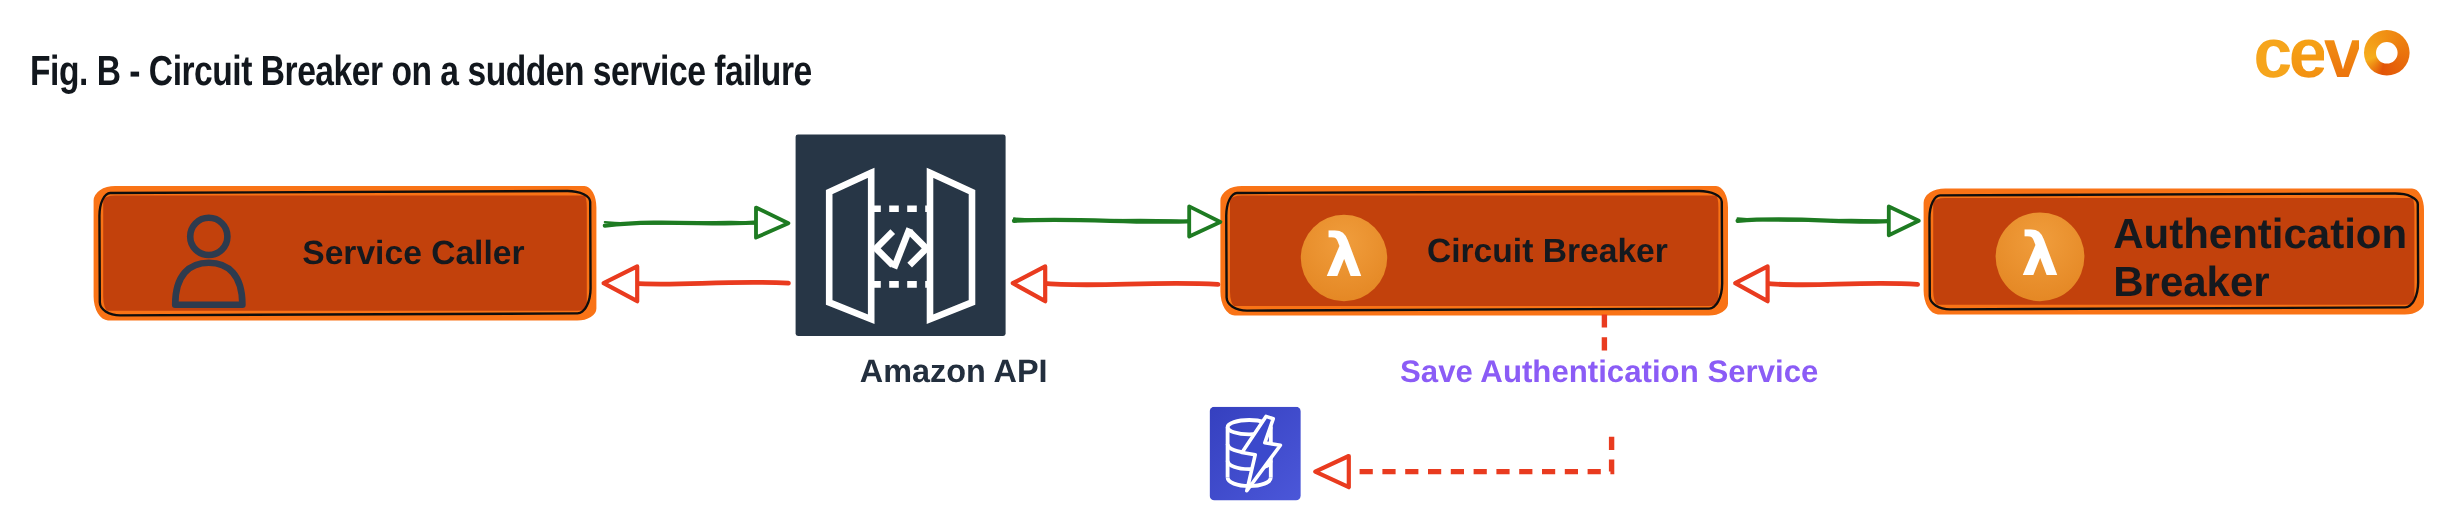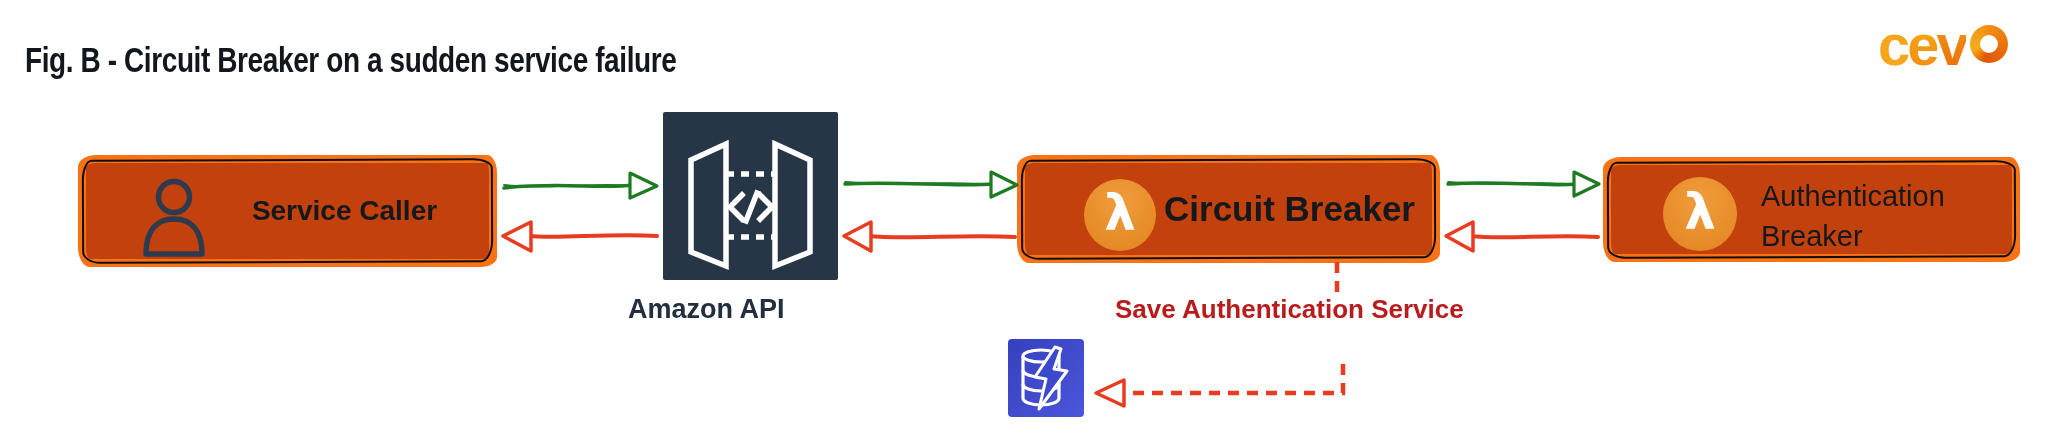--- a/index.html
+++ b/index.html
@@ -33,50 +33,50 @@
     content:"";position:absolute;inset:-4px;border:2px solid #0e0e0e;pointer-events:none;
     border-radius:10px 20px 12px 18px / 20px 10px 22px 12px;transform:rotate(-0.25deg);
   }
   .box-label{
     position:absolute;top:50%;transform:translateY(-50%);
     font-weight:700;color:#15191e;text-align:center;
   }
   #service-caller-box{left:78px;top:155px;width:419px;height:112px;}
   #service-caller-box .box-label{left:126px;right:12px;font-size:28px;}
   #circuit-breaker-box{left:1017px;top:155px;width:423px;height:108px;}
-  #circuit-breaker-box .box-label{left:134px;right:12px;font-size:35px;}
+  #circuit-breaker-box .box-label{left:134px;right:12px;font-size:28px;}
   #auth-service-box{left:1603px;top:157px;width:417px;height:105px;}
   .auth-label{
-    position:absolute;left:150px;top:11px;font-weight:400;color:#15191e;
-    font-size:29px;line-height:40px;text-align:left;
+    position:absolute;left:150px;top:11px;font-weight:700;color:#15191e;
+    font-size:35px;line-height:40px;text-align:left;
   }
   
   .lambda-circle{
     position:absolute;border-radius:50%;
     background:radial-gradient(circle at 50% 32%,#f09d3c,#e2831f);
     display:flex;align-items:center;justify-content:center;
   }
   .lambda-circle span{
     color:#ffffff;font-family:"DejaVu Sans",sans-serif;font-weight:700;
     font-size:50px;line-height:1;padding-bottom:4px;
   }
   #circuit-breaker-box .lambda-circle{left:59px;top:16px;width:72px;height:72px;}
   #auth-service-box .lambda-circle{left:52px;top:12px;width:74px;height:74px;}
   
   #apigw-icon{position:absolute;left:663px;top:112px;width:175px;height:168px;background:#273646;border-radius:2px;}
   #apigw-label{
-    position:absolute;left:628px;top:292px;width:245px;text-align:left;
+    position:absolute;left:628px;top:292px;width:245px;text-align:right;
     font-size:27px;line-height:34px;font-weight:700;color:#232f3e;
   }
   
   #ddb-icon{position:absolute;left:1008px;top:339px;width:76px;height:78px;}
   
   #annotation{
-    position:absolute;left:1115px;top:290px;width:452px;text-align:left;
-    font-size:26px;line-height:39px;font-weight:700;color:#b91c1c;
+    position:absolute;left:1115px;top:290px;width:452px;text-align:center;
+    font-size:26px;line-height:39px;font-weight:700;color:#8b5cf6;
   }
   
   #overlay{position:absolute;left:0;top:0;width:2048px;height:443px;pointer-events:none;}
   
   .person-svg{position:absolute;left:52px;top:13px;}
 </style>
 </head>
 <body>
 
 <div id="canvas">

